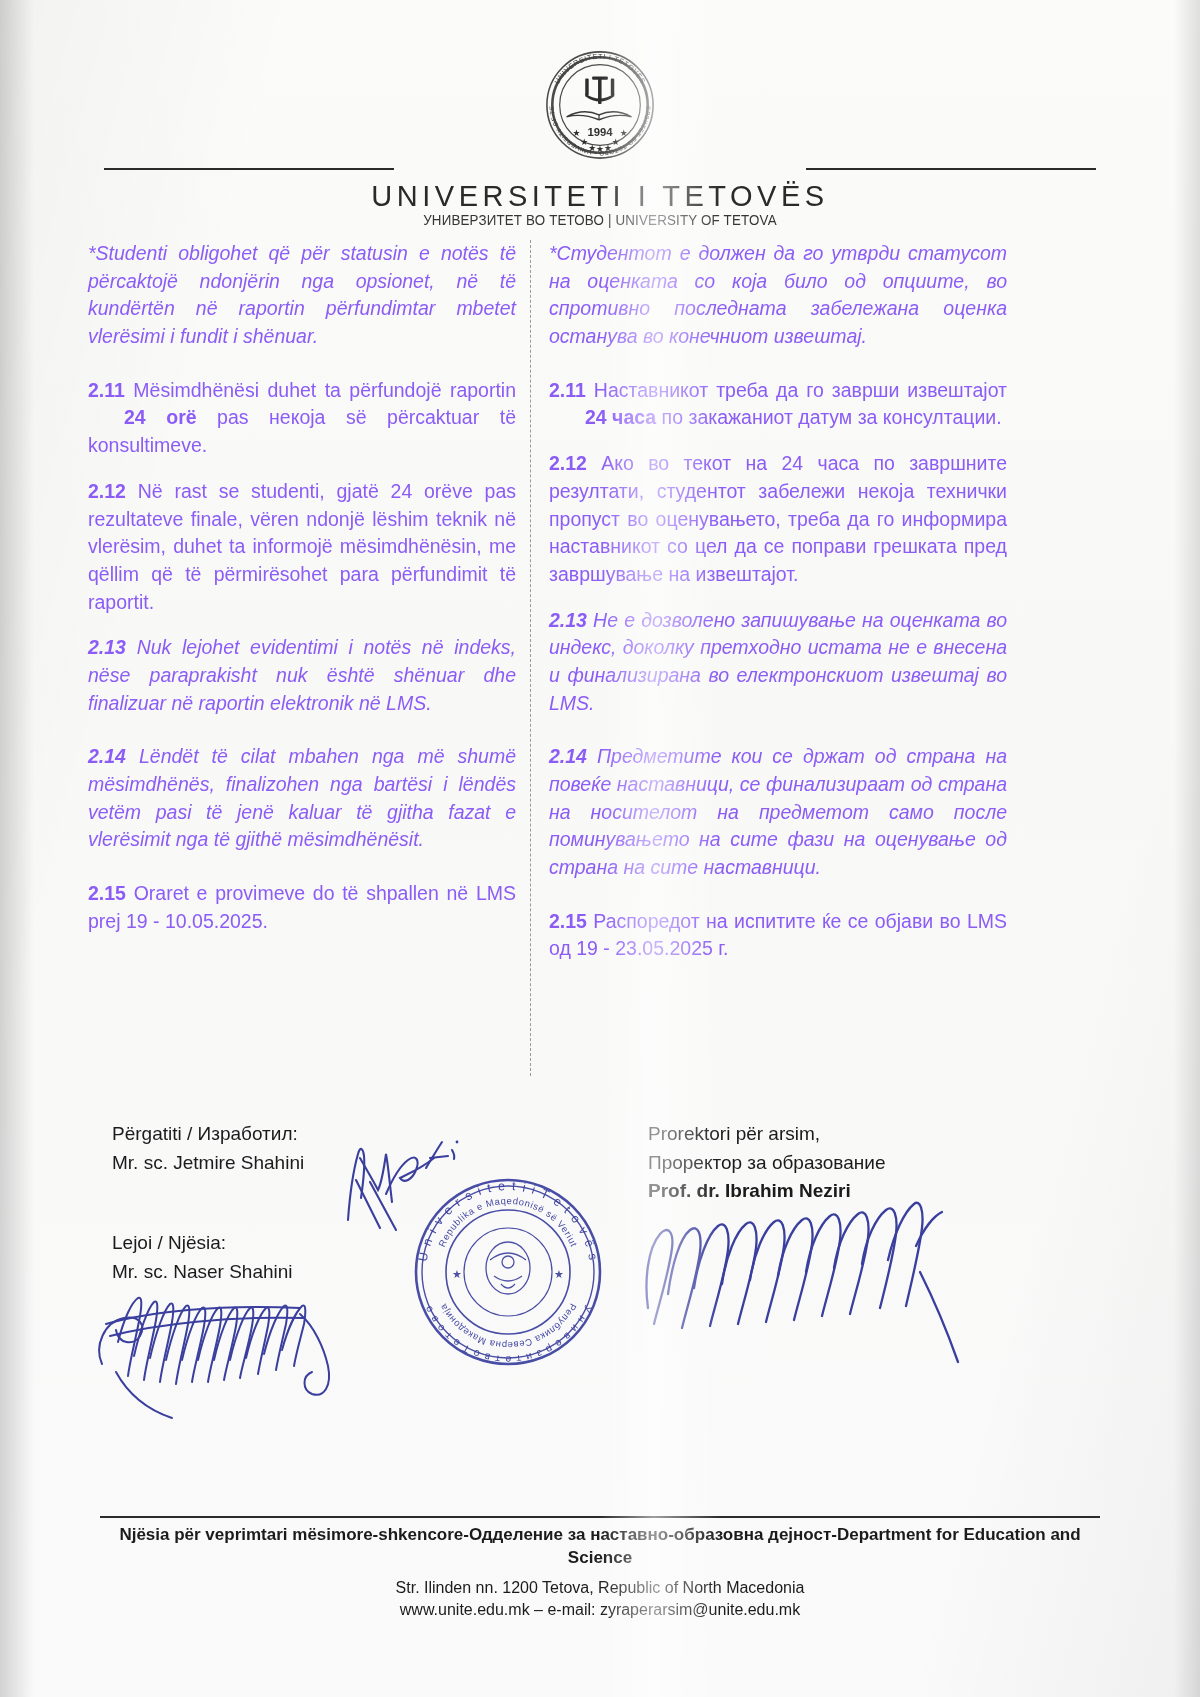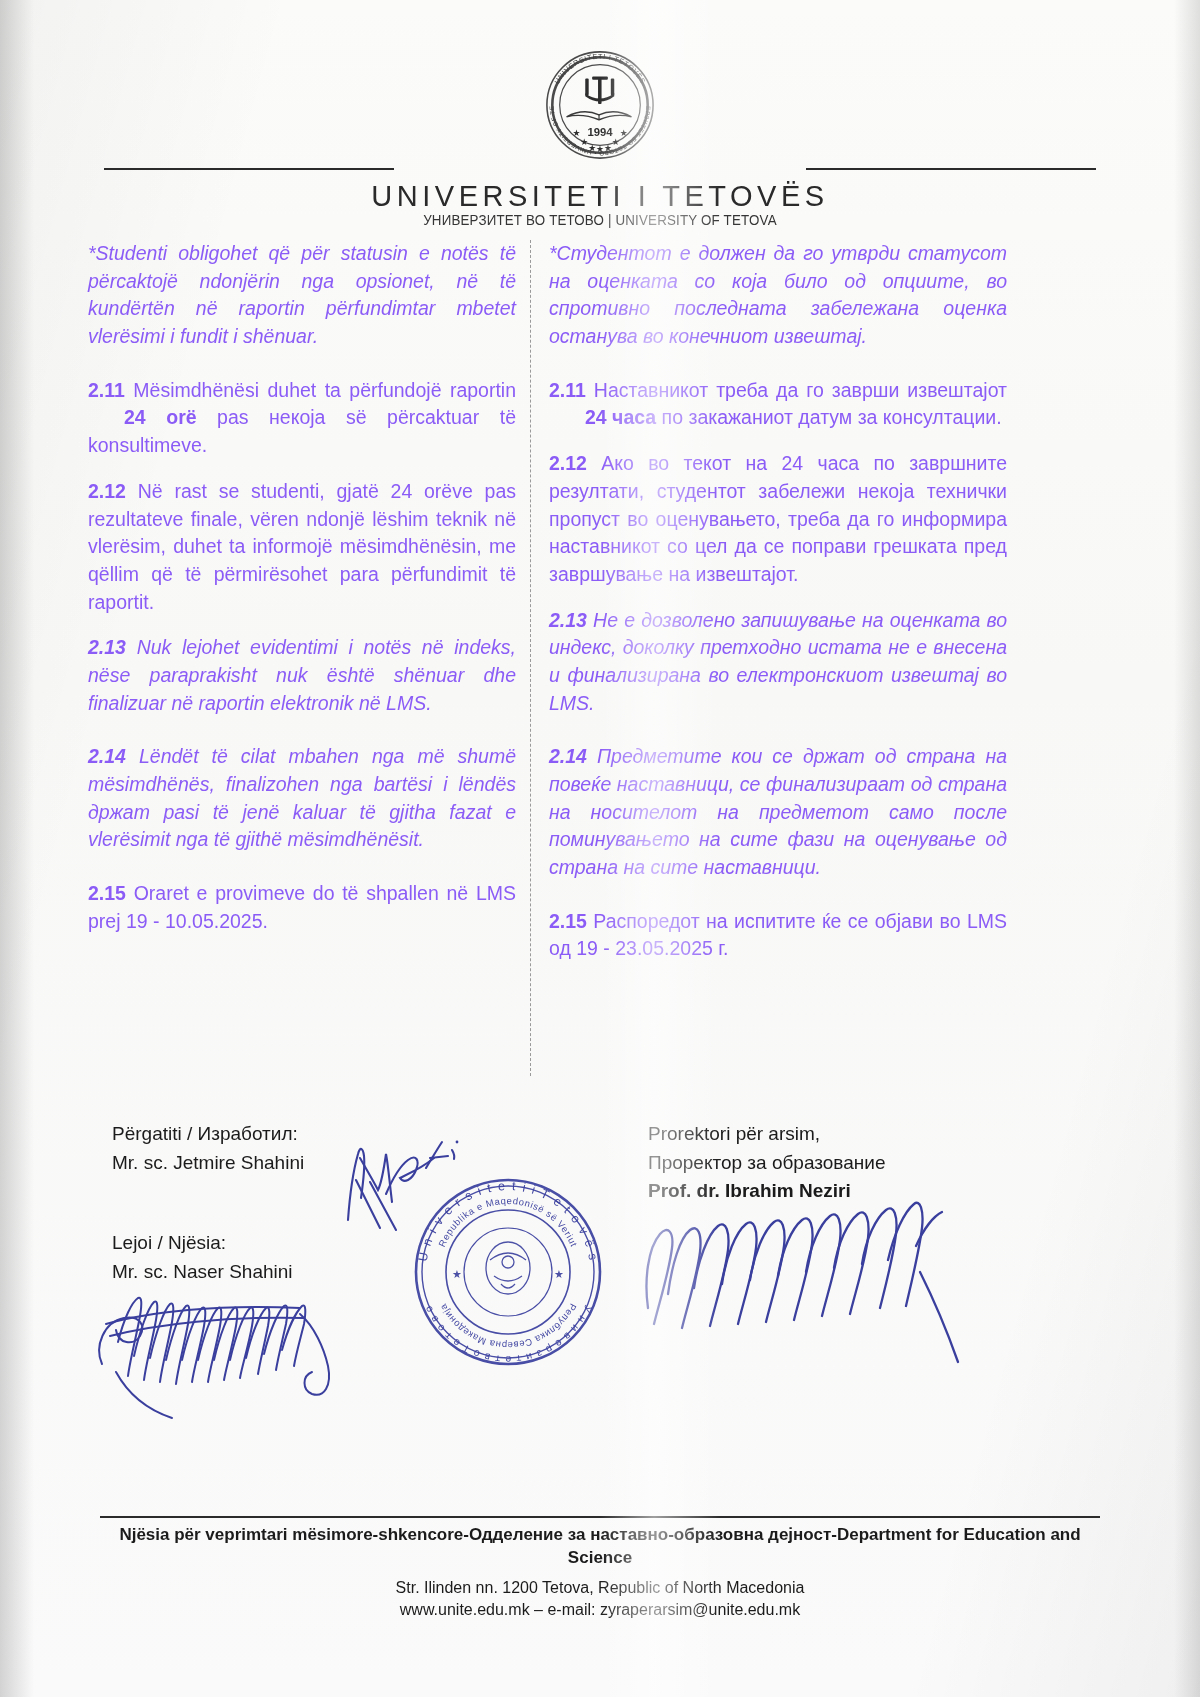--- a/index.html
+++ b/index.html
@@ -186,21 +186,21 @@
         <span>Në rast se studenti, gjatë 24 orëve pas rezultateve finale, vëren ndonjë lëshim teknik në vlerësim, duhet ta informojë mësimdhënësin, me qëllim që të përmirësohet para përfundimit të raportit.</span>
       </p>
 
       <p class="para gap">
         <span class="num">2.13</span>
         <span>Nuk lejohet evidentimi i notës në indeks, nëse paraprakisht nuk është shënuar dhe finalizuar në raportin elektronik në LMS.</span>
       </p>
 
       <p class="para gap">
         <span class="num">2.14</span>
-        <span>Lëndët të cilat mbahen nga më shumë mësimdhënës, finalizohen nga bartësi i lëndës држат pasi të jenë kaluar të gjitha fazat e vlerësimit nga të gjithë mësimdhënësit.</span>
+        <span>Lëndët të cilat mbahen nga më shumë mësimdhënës, finalizohen nga bartësi i lëndës vetëm pasi të jenë kaluar të gjitha fazat e vlerësimit nga të gjithë mësimdhënësit.</span>
       </p>
 
       <p class="para">
         <span class="num">2.15</span>
         <span>Oraret e provimeve do të shpallen në LMS prej 19 - 10.05.2025.</span>
       </p>
     </div>
 
     <div class="col col-right">
       <p class="para intro">*Студентот е должен да го утврди статусот на оценката со која било од опциите, во спротивно последната забележана оценка останува во конечниот извештај.</p>

